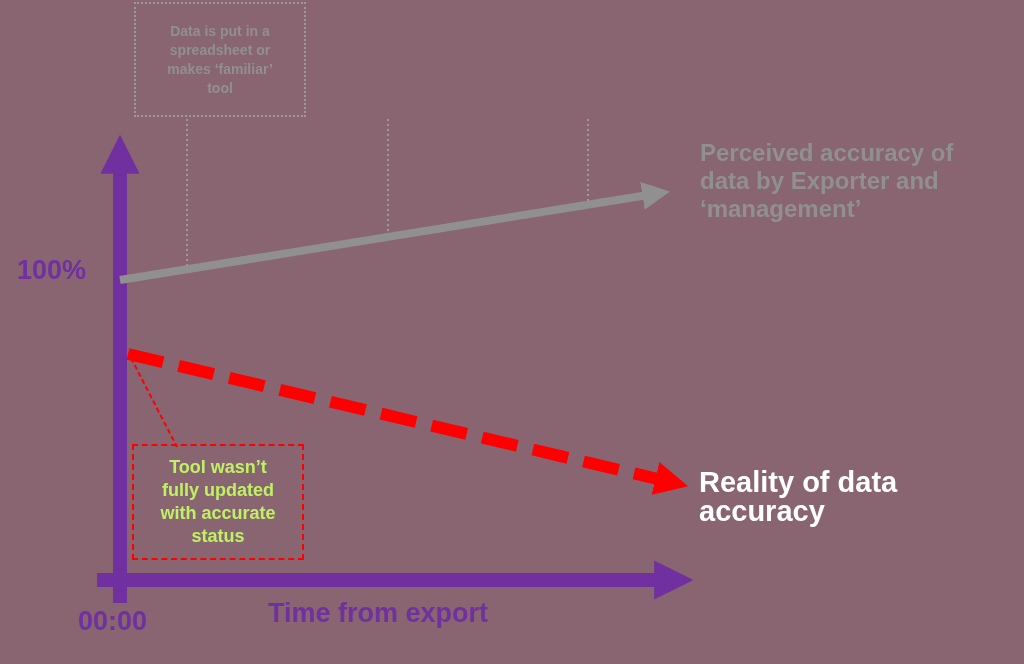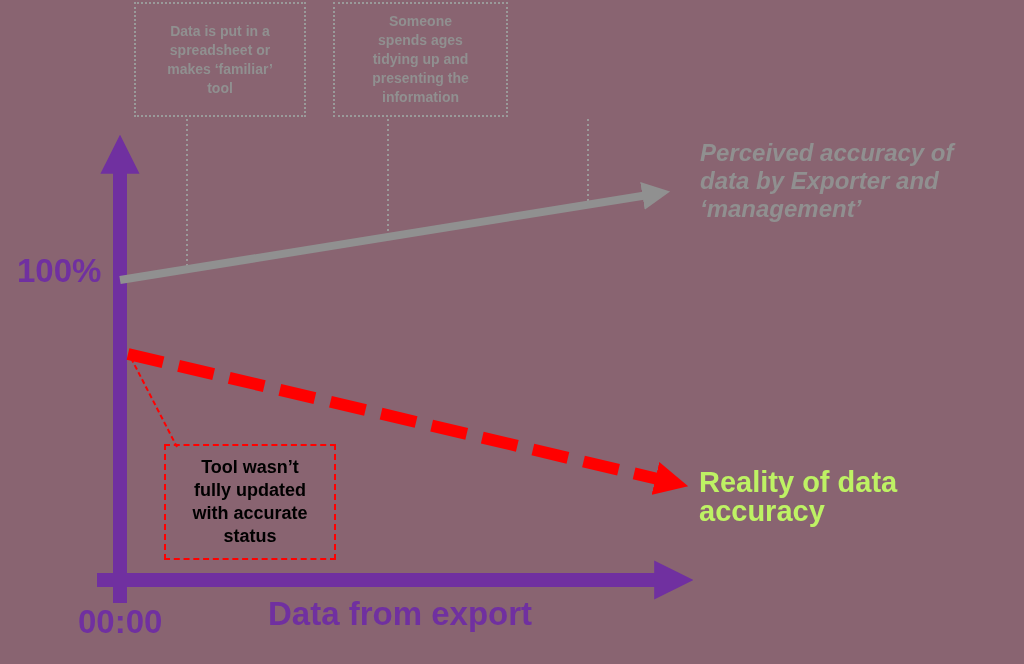--- a/index.html
+++ b/index.html
@@ -10,30 +10,30 @@
   }
   .layer { position:absolute; left:0; top:0; width:1024px; height:664px; }
   .pbox {
     position:absolute; top:2px; height:115px; box-sizing:border-box;
     border:2px dotted #9a9a9a; color:#909090;
     font-size:14px; line-height:19px; text-align:center;
     display:flex; align-items:center; justify-content:center;
     white-space:pre-line;
   }
   .redbox {
-    position:absolute; left:164px; top:444px; width:172px; height:116px;
-    box-sizing:border-box; border:2px dashed #ff0000; color:#000000;
+    position:absolute; left:132px; top:444px; width:172px; height:116px;
+    box-sizing:border-box; border:2px dashed #ff0000; color:#bef264;
     font-size:18px; line-height:23px; text-align:center;
     display:flex; align-items:center; justify-content:center;
     white-space:pre-line;
   }
   .lbl { position:absolute; white-space:pre-line; }
-  .purple-lbl { color:#7030A0; font-size:33px; line-height:33px; }
-  .gray-lbl   { color:#909090; font-size:24px; line-height:28px;font-style:italic; }
-  .red-lbl    { color:#bef264; font-size:29px; line-height:29px; }
+  .purple-lbl { color:#7030A0; font-size:27px; line-height:33px; }
+  .gray-lbl   { color:#909090; font-size:24px; line-height:28px; }
+  .red-lbl    { color:#ffffff; font-size:29px; line-height:29px; }
 </style>
 </head>
 <body>
 
 <div class="stage">
 
   <svg class="layer" viewBox="0 0 1024 664">
     <defs>
       <marker id="mPurple" viewBox="0 0 10 10" refX="2" refY="5" markerWidth="2.8" markerHeight="2.8" orient="auto">
         <path d="M0 0 L10 5 L0 10 z" fill="#7030A0"></path>
@@ -59,37 +59,30 @@
 
     <line x1="131" y1="358" x2="177" y2="447" stroke="#ff0000" stroke-width="2" stroke-dasharray="5 3"></line>
   </svg>
 
   <div class="pbox" style="left:134px; width:172px;">
     <span>Data is put in a
 spreadsheet or
 makes ‘familiar’
 tool</span>
   </div>
-  <div class="pbox" style="left:333px; width:175px;">
-    <span>Someone
-spends ages
-tidying up and
-presenting the
-information</span>
-  </div>
 
   <div class="redbox">
     <span>Tool wasn’t
 fully updated
 with accurate
 status</span>
   </div>
 
   <div class="lbl purple-lbl" style="left:17px; top:254px;">100%</div>
   <div class="lbl purple-lbl" style="left:78px; top:605px;text-align:right;">00:00</div>
-  <div class="lbl purple-lbl" style="left:268px; top:597px;">Data from export</div>
+  <div class="lbl purple-lbl" style="left:268px; top:597px;">Time from export</div>
 
   <div class="lbl gray-lbl" style="left:700px; top:139px; width:300px;">Perceived accuracy of
 data by Exporter and
 ‘management’</div>
   <div class="lbl red-lbl" style="left:699px; top:468px;">Reality of data accuracy</div>
 
 </div>
 
 </body></html>

